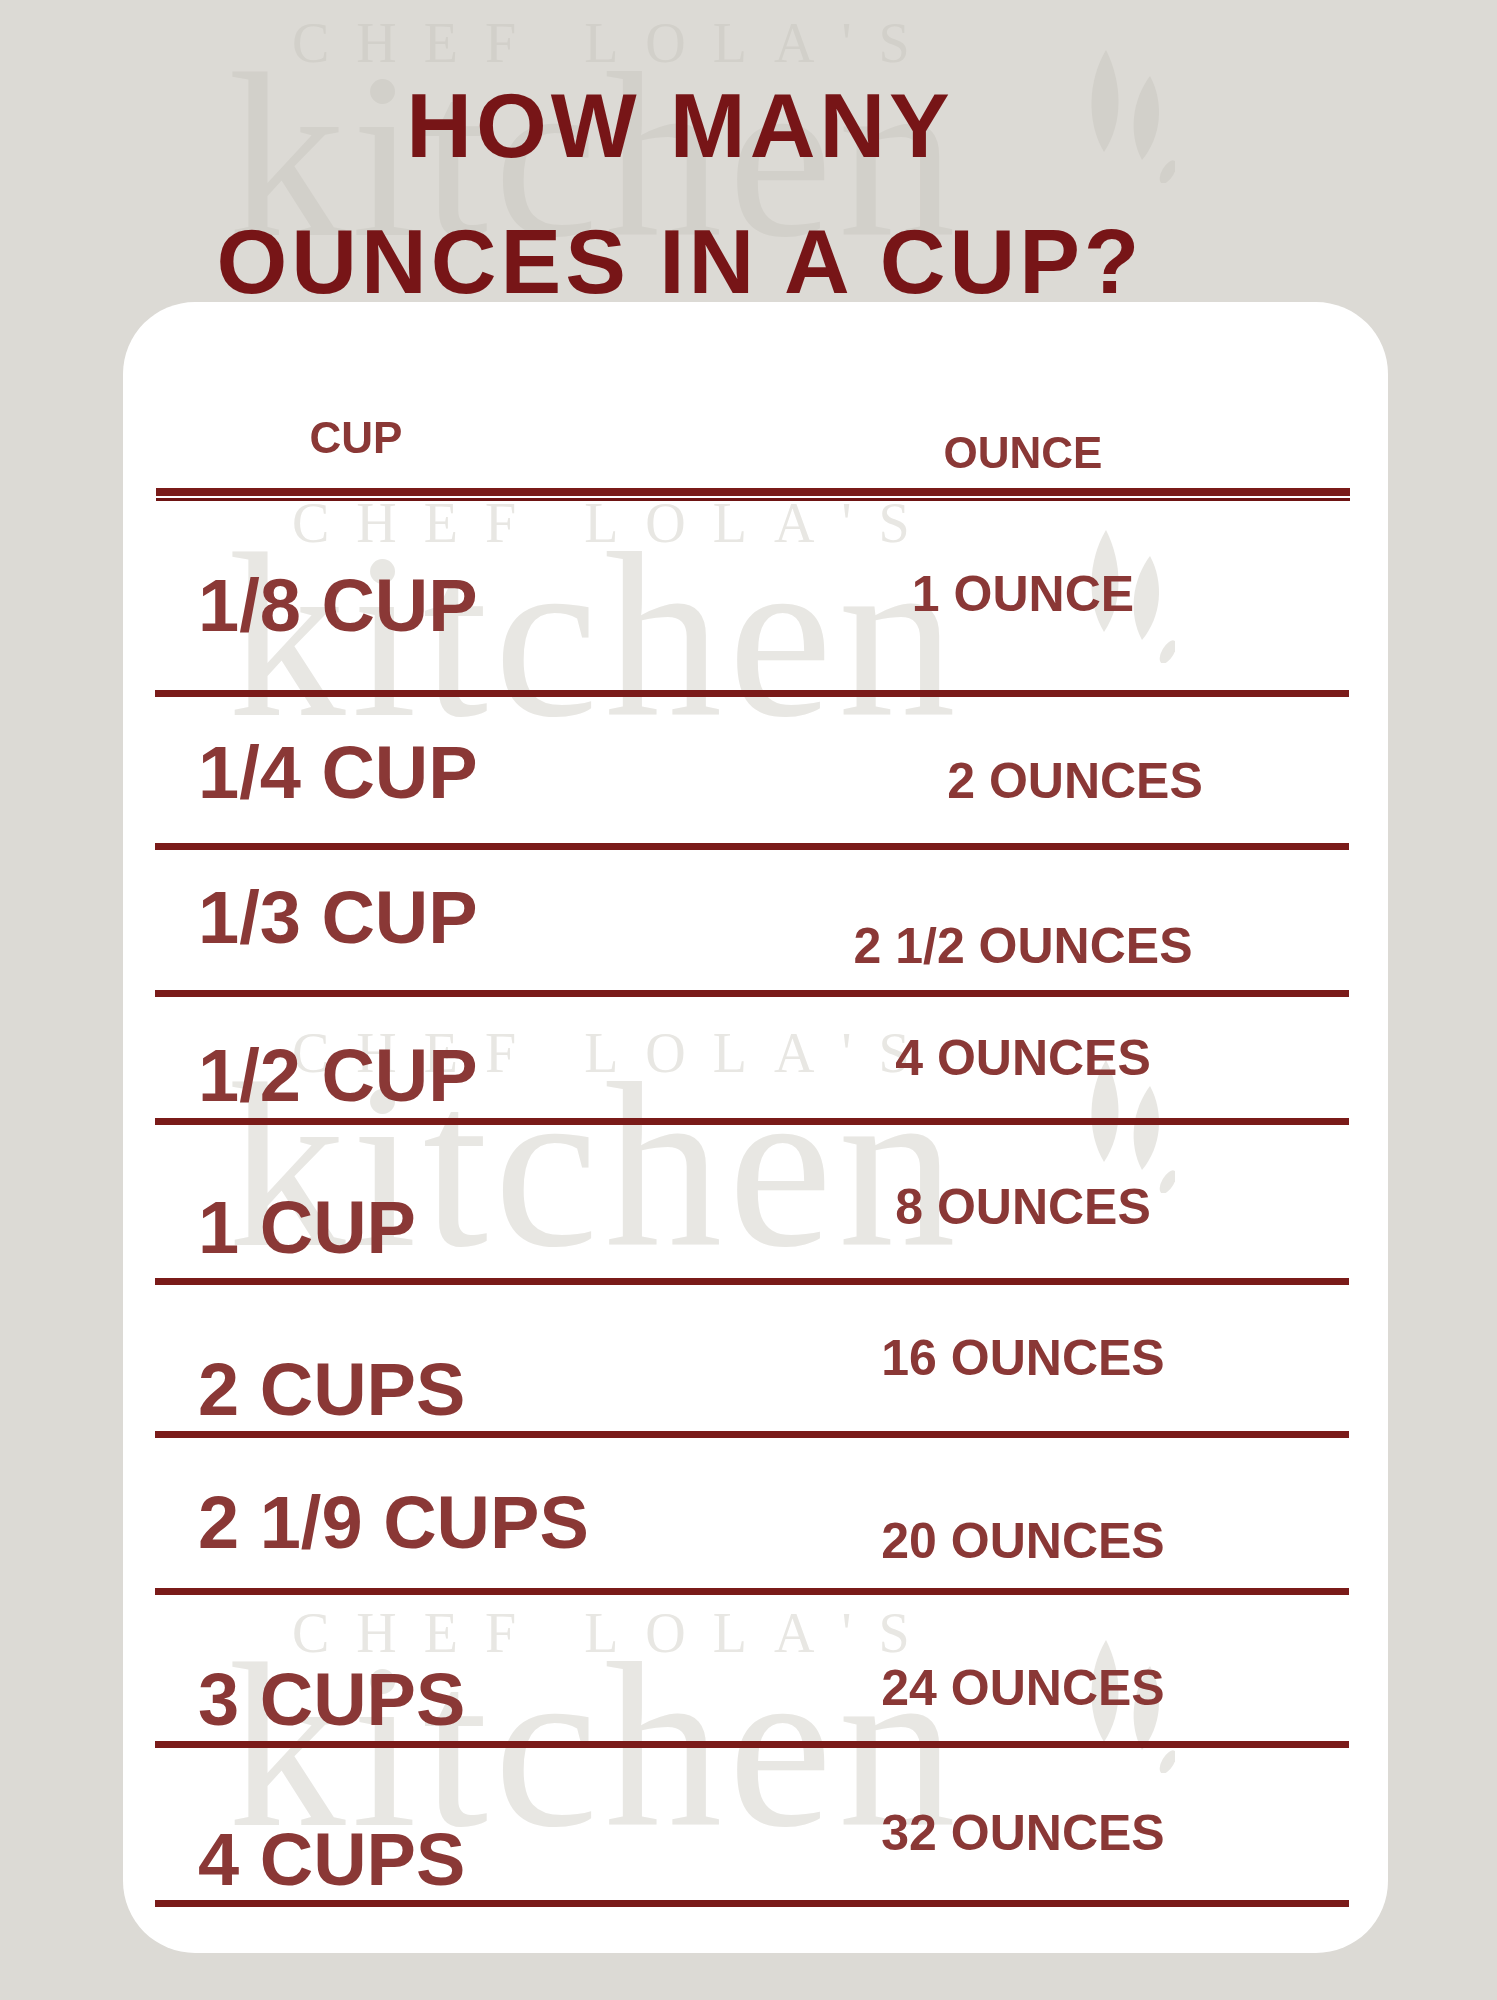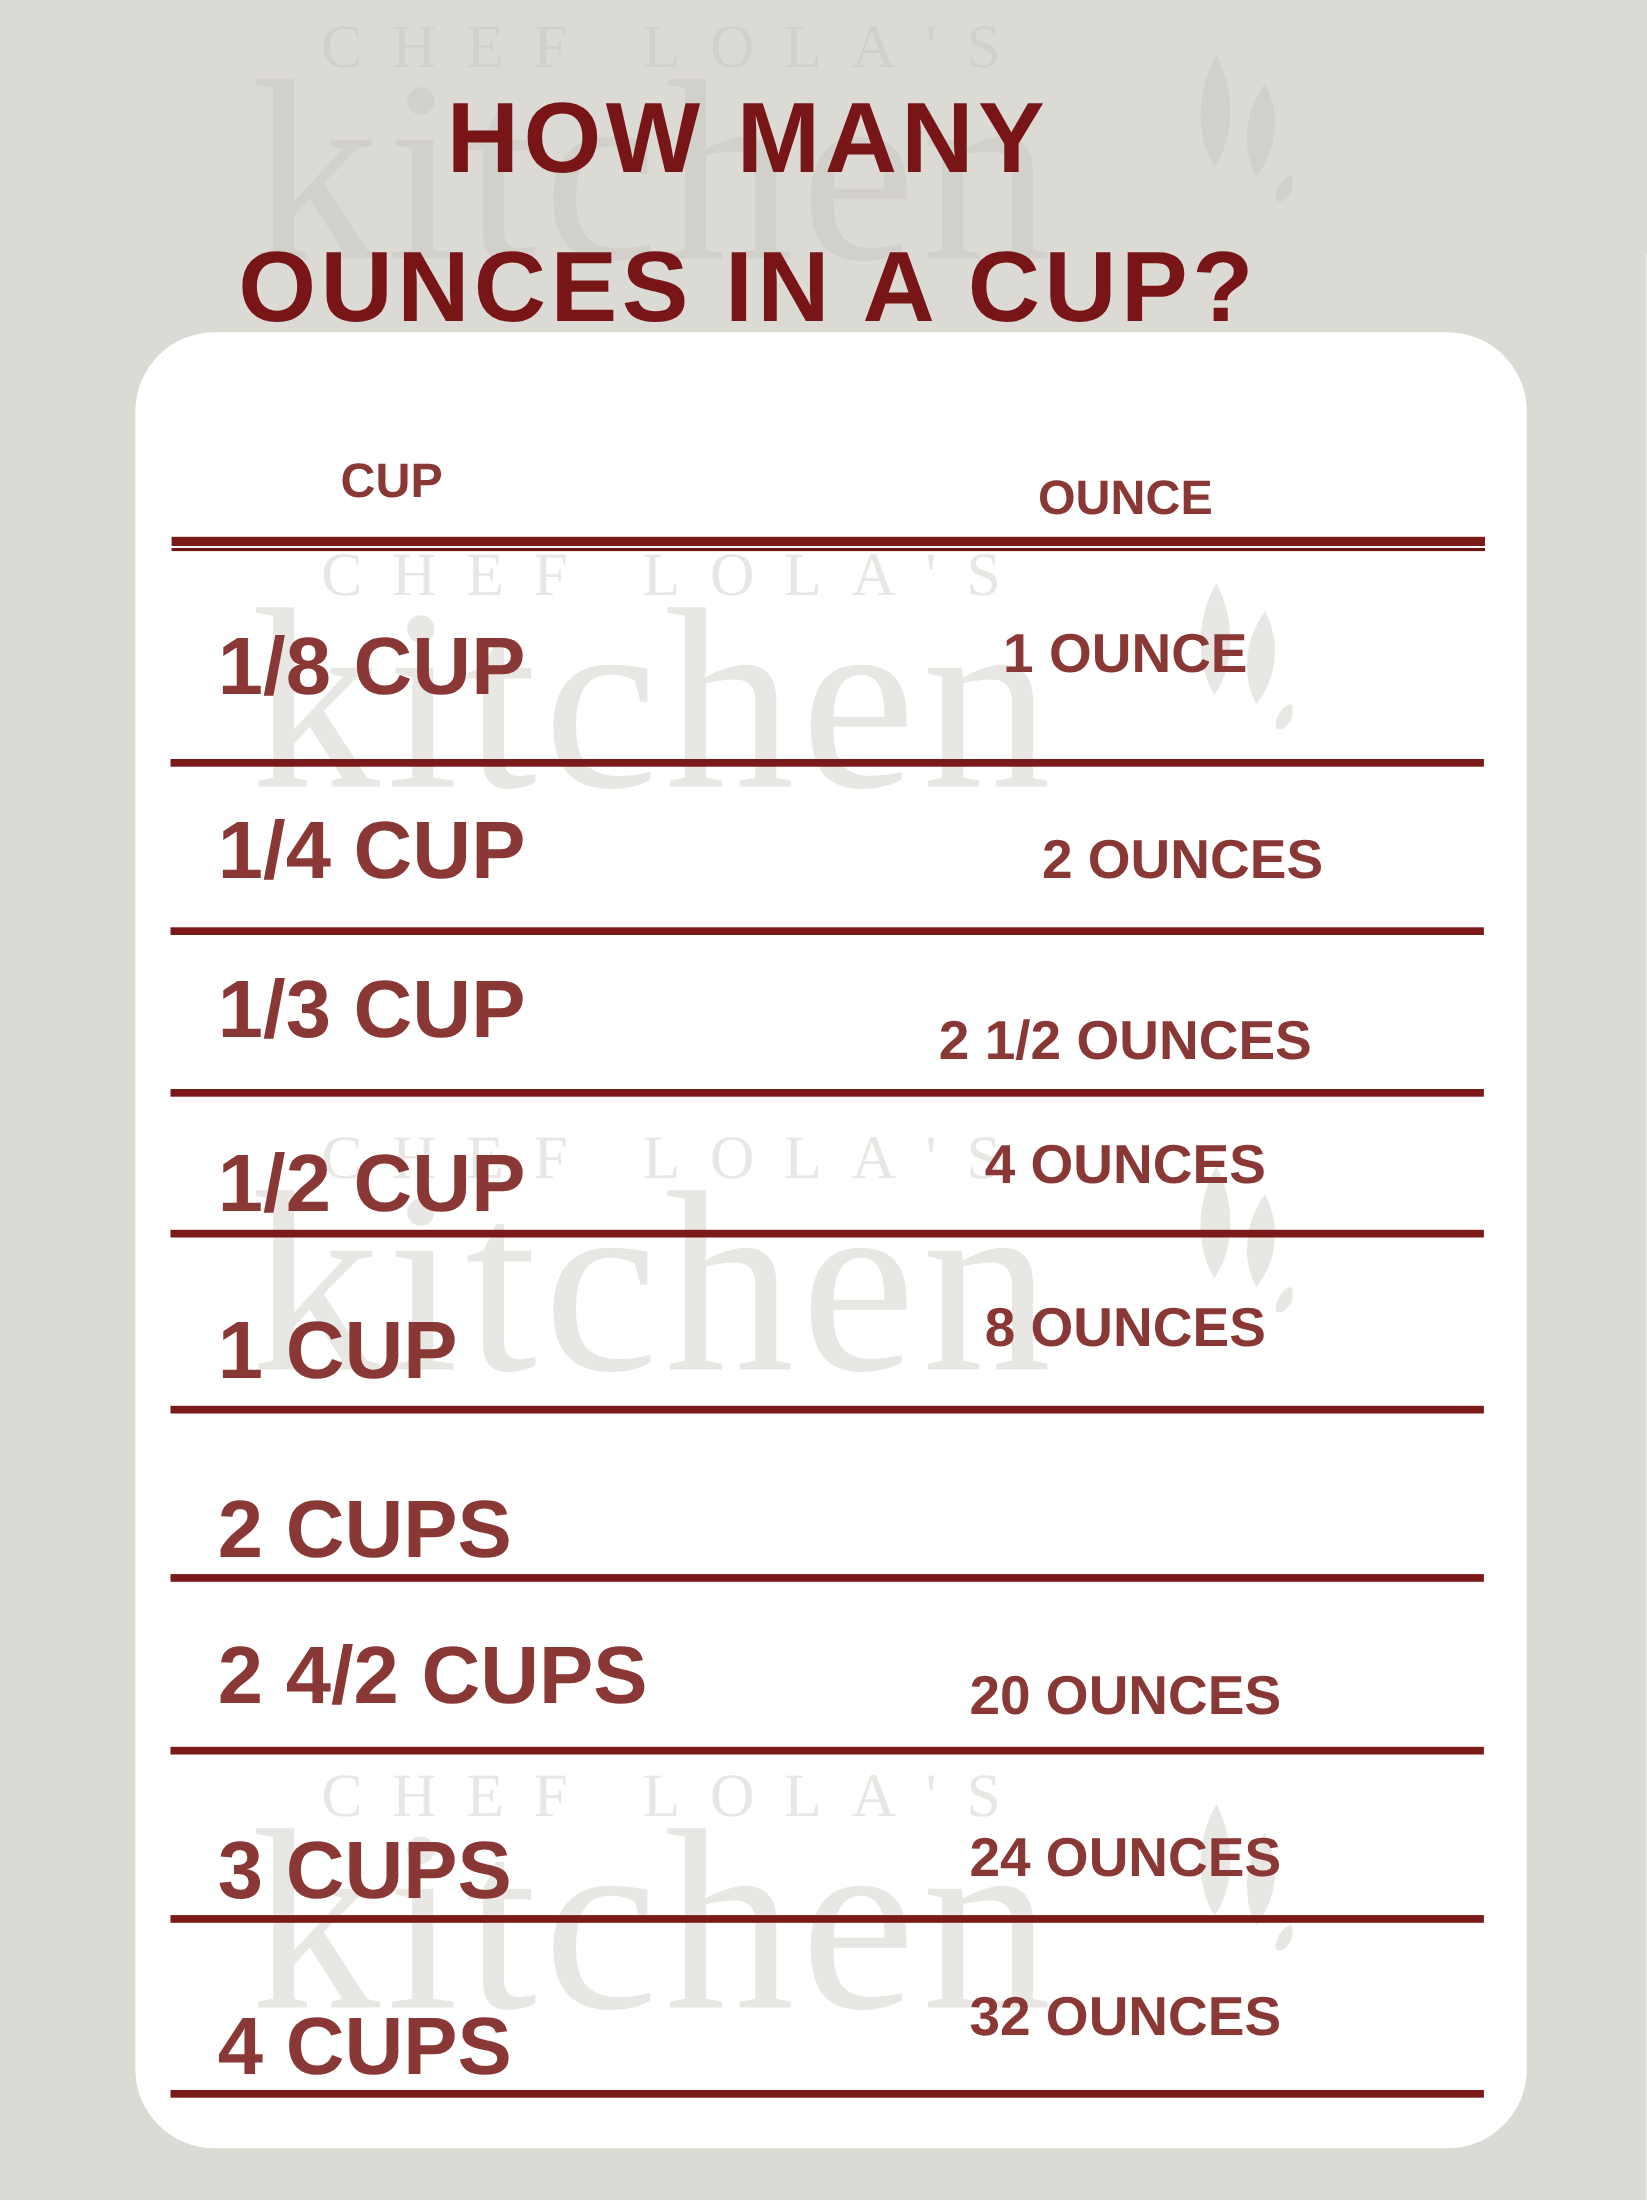--- a/index.html
+++ b/index.html
@@ -145,23 +145,24 @@
 
     <div class="cell cup r3c">1/2 CUP</div>
     <div class="cell oz  r3o">4 OUNCES</div>
     <div class="divider d3"></div>
 
     <div class="cell cup r4c">1 CUP</div>
     <div class="cell oz  r4o">8 OUNCES</div>
     <div class="divider d4"></div>
 
     <div class="cell cup r5c">2 CUPS</div>
+    <div class="cell oz  r5o">16 OUNCES</div>
     <div class="divider d5"></div>
 
-    <div class="cell cup r6c">2 4/2 CUPS</div>
+    <div class="cell cup r6c">2 1/9 CUPS</div>
     <div class="cell oz  r6o">20 OUNCES</div>
     <div class="divider d6"></div>
 
     <div class="cell cup r7c">3 CUPS</div>
     <div class="cell oz  r7o">24 OUNCES</div>
     <div class="divider d7"></div>
 
     <div class="cell cup r8c">4 CUPS</div>
     <div class="cell oz  r8o">32 OUNCES</div>
     <div class="divider d8"></div>

